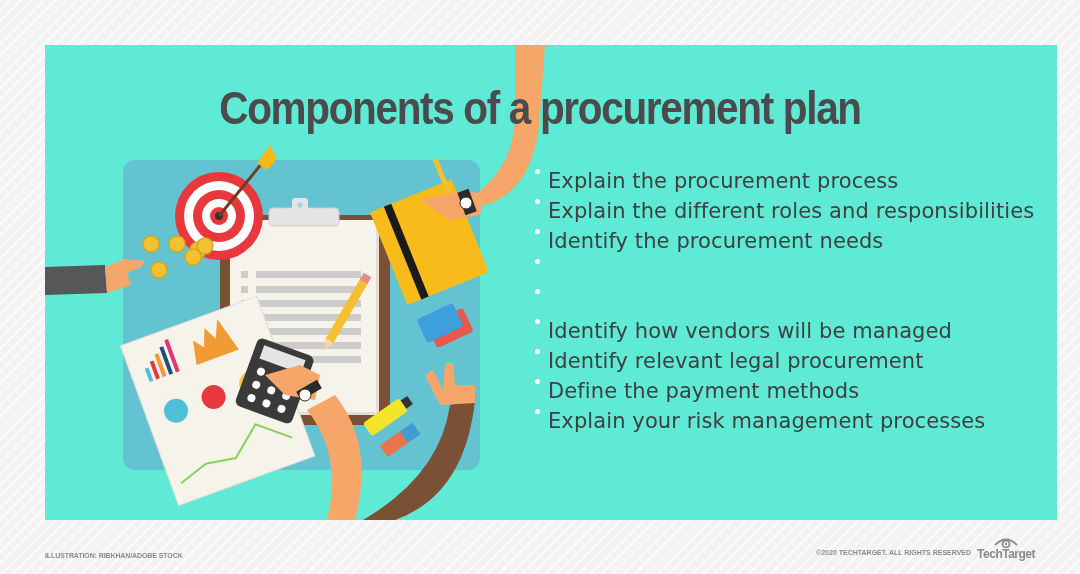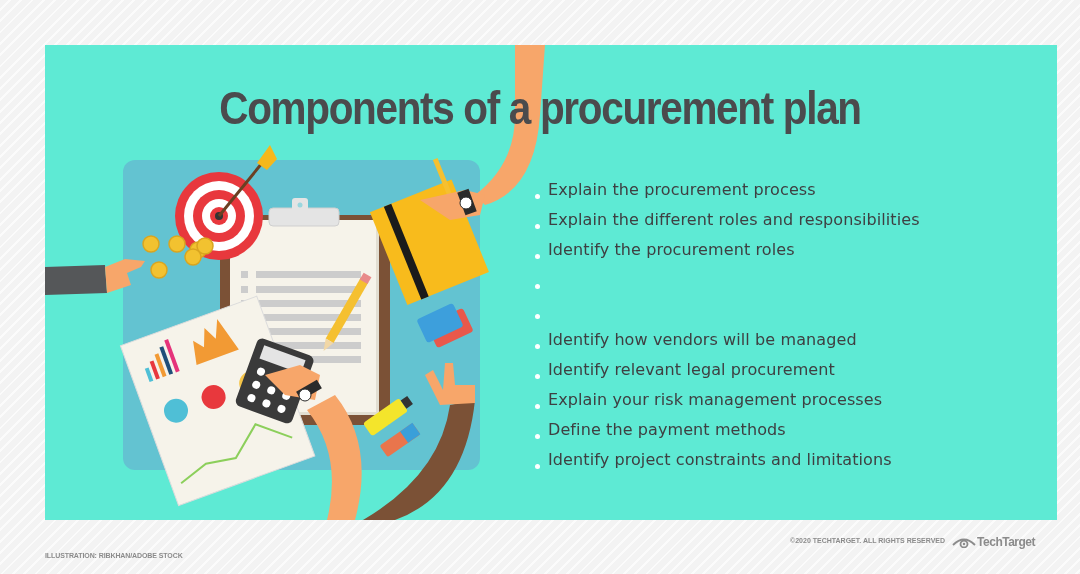--- a/index.html
+++ b/index.html
@@ -18,42 +18,42 @@
       position: absolute; left: 0; top: 36px; width: 990px; text-align: center;
       font-family: "Liberation Sans", sans-serif; font-weight: bold;
       font-size: 46px; letter-spacing: -1.5px; color: #4b4b4d;
       transform: scaleX(0.88); transform-origin: center;
       z-index: 5;
     }
     .bullets {
       position: absolute; left: 490px; top: 124px; list-style: none; z-index: 5;
     }
     .bullets li {
-      height: 30px; display: flex; align-items: flex-end;
-      font-family: "DejaVu Sans", sans-serif; font-size: 16px; color: #3e4042;
+      height: 30px; display: flex; align-items: flex-start;
+      font-family: "DejaVu Sans", sans-serif; font-size: 21px; color: #3e4042;
       letter-spacing: 0.1px;
     }
     .bullets .dot {
       width: 5px; height: 5px; border-radius: 50%; background: #ffffff;
       margin-right: 8px; flex: none;
     }
     .illustration { position: absolute; left: 0; top: 0; width: 990px; height: 475px; }
     .footer-credit {
       position: absolute; left: 45px; top: 552px;
       font-family: "Liberation Sans", sans-serif; font-weight: bold; font-size: 7px;
       color: #8b8b8b; letter-spacing: -0.1px;
     }
     .footer-right {
       position: absolute; right: 45px; top: 536px; display: flex; align-items: flex-end;
     }
     .copyright {
       font-family: "Liberation Sans", sans-serif; font-weight: bold; font-size: 7px;
       color: #8b8b8b; margin-right: 6px; margin-bottom: 4px;
     }
-    .logo { position: relative; display: flex; flex-direction: row; align-items: center; }
+    .logo { position: relative; display: flex; flex-direction: column; align-items: center; }
     .logo-word {
       font-family: "Liberation Sans", sans-serif; font-weight: bold; font-size: 12px;
       color: #8b8b8b; letter-spacing: -0.5px; line-height: 12px;
     }
   </style>
 </head>
 <body>
 
 <div class="panel">
 
@@ -193,47 +193,43 @@
     <li>
         <span class="dot"></span>
         <span>Explain the procurement process</span>
       </li>
     <li>
         <span class="dot"></span>
         <span>Explain the different roles and responsibilities</span>
       </li>
     <li>
         <span class="dot"></span>
-        <span>Identify the procurement roles</span>
+        <span>Identify the procurement needs</span>
       </li>
     <li>
         <span class="dot"></span>
       </li>
     <li>
         <span class="dot"></span>
       </li>
     <li>
         <span class="dot"></span>
         <span>Identify how vendors will be managed</span>
       </li>
     <li>
         <span class="dot"></span>
         <span>Identify relevant legal procurement</span>
       </li>
     <li>
         <span class="dot"></span>
+        <span>Define the payment methods</span>
+      </li>
+    <li>
+        <span class="dot"></span>
         <span>Explain your risk management processes</span>
-      </li>
-    <li>
-        <span class="dot"></span>
-        <span>Define the payment methods</span>
-      </li>
-    <li>
-        <span class="dot"></span>
-        <span>Identify project constraints and limitations</span>
       </li>
   </ul>
 </div>
 
 <div class="footer-credit">ILLUSTRATION: RIBKHAN/ADOBE STOCK</div>
 
 <div class="footer-right">
   <span class="copyright">©2020 TECHTARGET. ALL RIGHTS RESERVED</span>
   <div class="logo">
     <svg width="26" height="12" viewBox="0 0 26 12">

